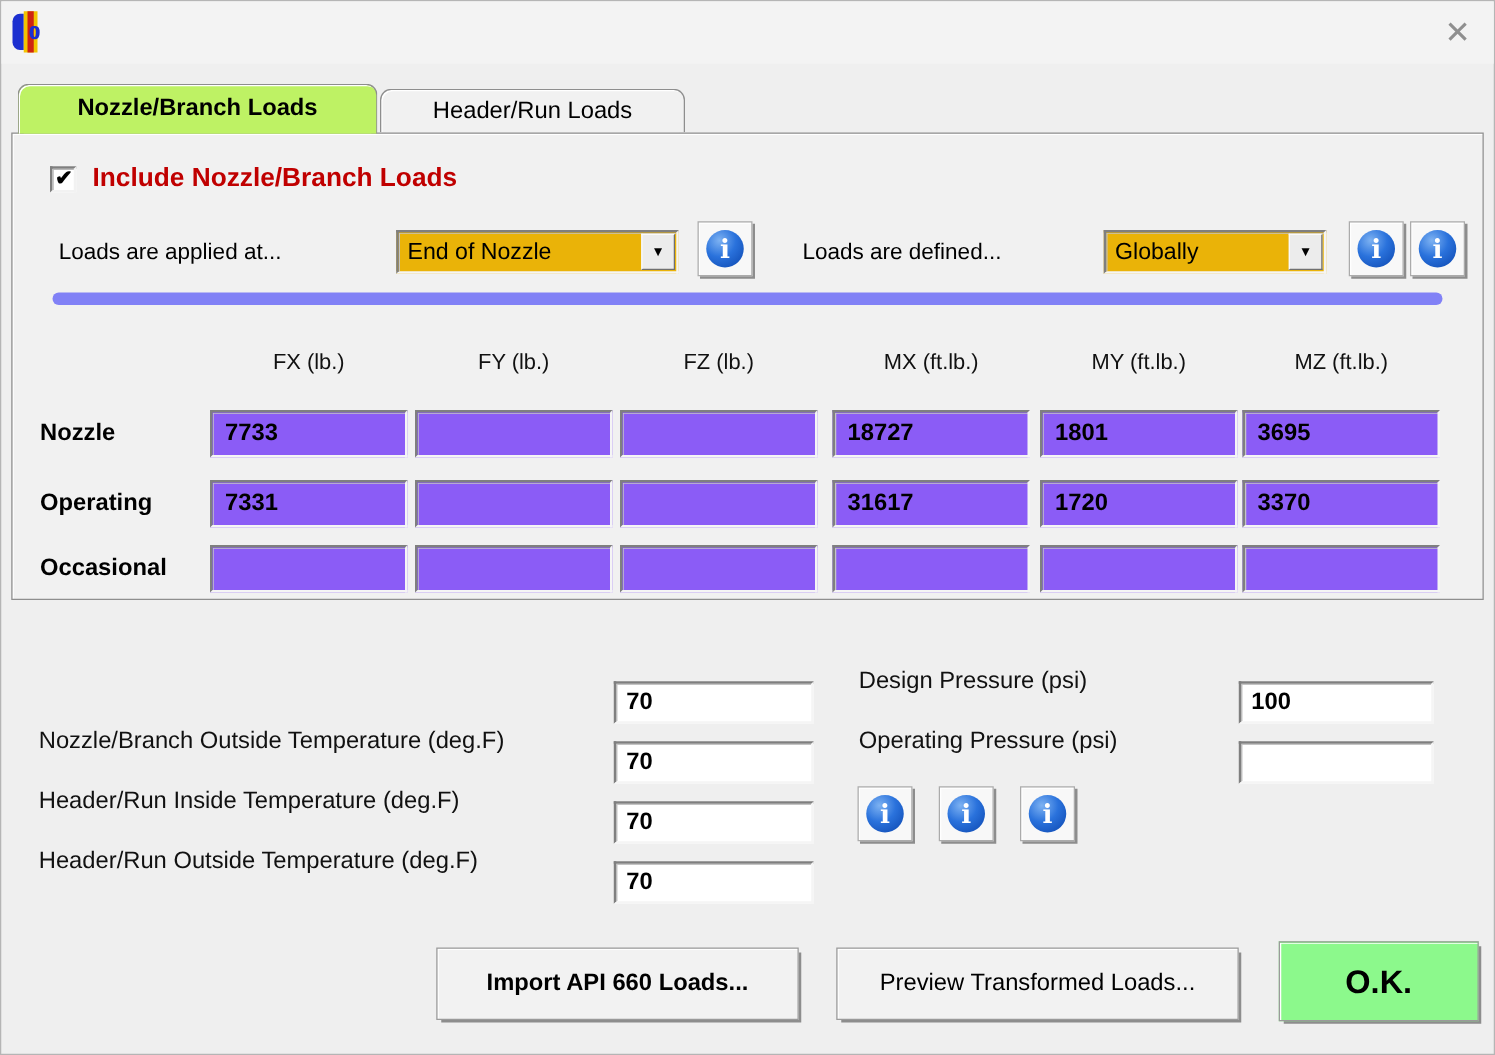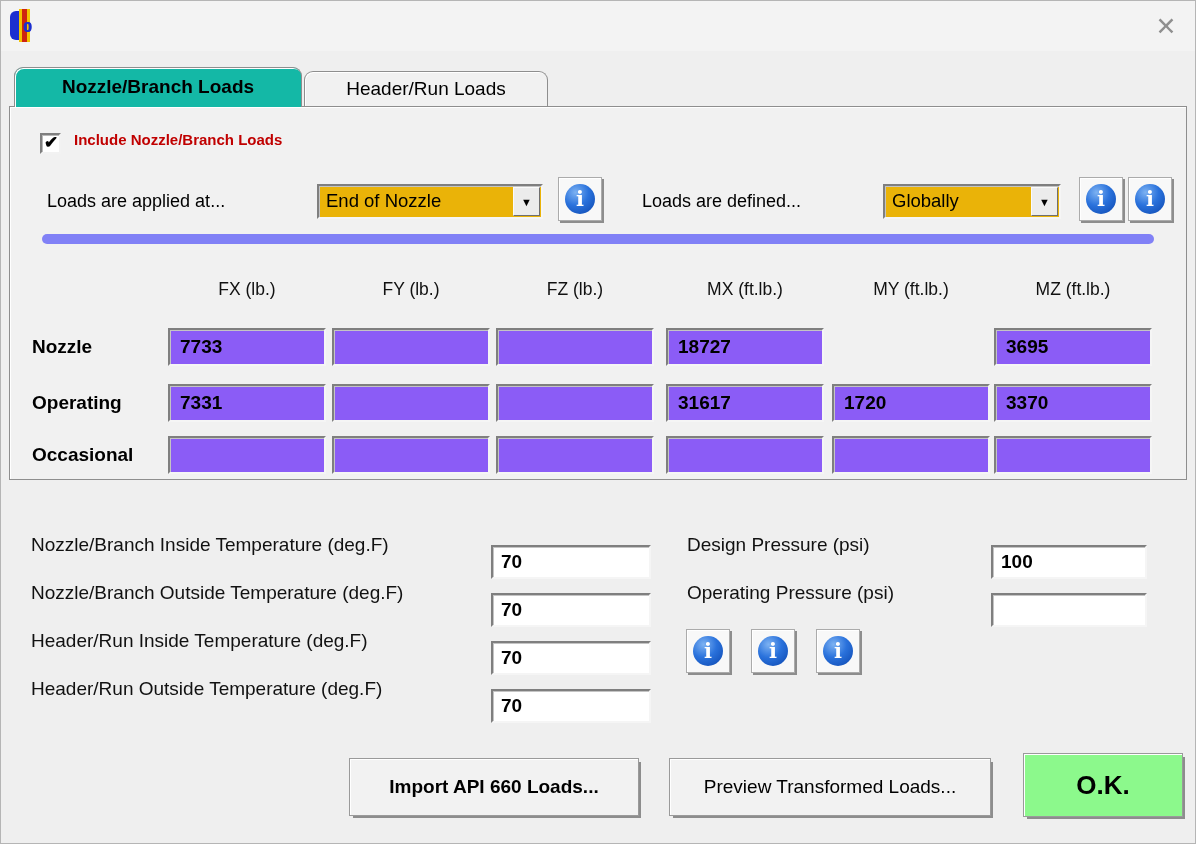--- a/index.html
+++ b/index.html
@@ -13,33 +13,33 @@
   #titlebar { position:absolute; left:0; top:0; width:1196px; height:50px; background:#f3f3f3; }
   #app-icon { position:absolute; left:9px; top:8px; width:26px; height:33px; }
   #app-icon .ic-blue { position:absolute; left:0; top:2px; width:9px; height:29px; background:#1c2fd0; border-radius:6px 0 0 6px; }
   #app-icon .ic-yellow { position:absolute; left:9px; top:0; width:11px; height:33px; background:#f2c400; }
   #app-icon .ic-red { position:absolute; left:12px; top:0; width:5px; height:33px; background:#cf2410; }
   #app-icon .ic-zero { position:absolute; left:13px; top:9px; font-size:15px; font-weight:bold; color:#1c2fd0; text-shadow:1px 0 #1c2fd0; }
   #window-title { position:absolute; left:42px; top:0; height:50px; line-height:50px; font-size:21px; color:#9e9e9e; white-space:nowrap; }
   #close-btn { position:absolute; right:14px; top:8px; width:34px; height:34px; text-align:center; line-height:34px; font-size:25px; color:#8f8f8f; cursor:pointer; }
   
   .tab { position:absolute; border:1px solid #8e8e8e; border-bottom:none; border-radius:9px 9px 0 0; text-align:center; }
-  #tab-active { left:13px; top:66px; width:288px; height:40px; background:#14b8a6; z-index:3;
+  #tab-active { left:13px; top:66px; width:288px; height:40px; background:#bef264; z-index:3;
     font-weight:bold; font-size:19px; line-height:38px; box-shadow:inset 1px 1px 0 #ffffff; }
   #tab-inactive { left:303px; top:70px; width:244px; height:35px; background:#f1f1f1; z-index:1;
     font-size:19px; line-height:33px; box-shadow:inset 1px 1px 0 #ffffff; }
   
   #panel { position:absolute; left:8px; top:105px; width:1178px; height:374px; background:#f1f1f1;
     border:1px solid #8e8e8e; box-shadow:1px 1px 0 #ffffff inset; z-index:2; }
   
   #include-row { position:absolute; left:30px; top:26px; height:24px; }
   #include-checkbox { position:absolute; left:0; top:0; width:21px; height:21px; background:#fff;
     border:2px solid; border-color:#7f7f7f #f2f2f2 #f2f2f2 #7f7f7f; box-shadow:1px 1px 0 #b9b9b9 inset; cursor:pointer; }
   #include-checkbox span { position:absolute; left:2px; top:-3px; font-size:17px; font-weight:bold; color:#000; }
-  #include-label { position:absolute; left:34px; top:-2px; font-size:15px; font-weight:bold; color:#c00000; white-space:nowrap; }
+  #include-label { position:absolute; left:34px; top:-2px; font-size:21px; font-weight:bold; color:#c00000; white-space:nowrap; }
   
   .ctl-label { position:absolute; font-size:18px; font-weight:normal; color:#000; white-space:nowrap; }
   .combo { position:absolute; height:35px; background:#eab308; border:2px solid; border-color:#7f7f7f #f5f5f5 #f5f5f5 #7f7f7f;
     box-shadow:1px 1px 0 #c4c4c4 inset; cursor:pointer; }
   .combo .combo-text { position:absolute; left:7px; top:4px; font-size:18.5px; color:#000; white-space:nowrap; }
   .combo .combo-arrow { position:absolute; right:1px; top:1px; bottom:1px; width:27px; background:#ececec;
     border:1px solid; border-color:#fafafa #6f6f6f #6f6f6f #fafafa; text-align:center; line-height:28px; font-size:11px; color:#000; }
   .info-btn { position:absolute; width:44px; height:44px; background:#f8f8f8; border:1px solid #ababab;
     box-shadow:2px 2px 0 #8d8d8d, inset 1px 1px 0 #ffffff; cursor:pointer; }
   .info-glyph { position:absolute; left:6px; top:6px; width:30px; height:30px; border-radius:50%;
@@ -126,40 +126,40 @@
     <div class="col-head cL3">FZ (lb.)</div>
     <div class="col-head cL4">MX (ft.lb.)</div>
     <div class="col-head cL5">MY (ft.lb.)</div>
     <div class="col-head cL6">MZ (ft.lb.)</div>
 
     <div class="row-label lT1">Nozzle</div>
     <input class="cell cL1 rT1" value="7733" style="">
     <input class="cell cL2 rT1" value="" style="">
     <input class="cell cL3 rT1" value="" style="">
     <input class="cell cL4 rT1" value="18727" style="">
+    <input class="cell cL5 rT1" value="1801" style="">
     <input class="cell cL6 rT1" value="3695" style="">
 
     <div class="row-label lT2">Operating</div>
     <input class="cell cL1 rT2" value="7331" style="">
     <input class="cell cL2 rT2" value="" style="">
     <input class="cell cL3 rT2" value="" style="">
     <input class="cell cL4 rT2" value="31617" style="">
     <input class="cell cL5 rT2" value="1720" style="">
     <input class="cell cL6 rT2" value="3370" style="">
 
     <div class="row-label lT3">Occasional</div>
     <input class="cell cL1 rT3" value="" style="">
     <input class="cell cL2 rT3" value="" style="">
     <input class="cell cL3 rT3" value="" style="">
     <input class="cell cL4 rT3" value="" style="">
     <input class="cell cL5 rT3" value="" style="">
     <input class="cell cL6 rT3" value="" style="">
   </div>
 
-  <div class="plain-label" style="left:30px; top:533px;">Nozzle/Branch Inside Temperature (deg.F)</div>
   <input class="field" style="left: 490px; top: 530px;" value="70">
   <div class="plain-label" style="left:30px; top:581px;">Nozzle/Branch Outside Temperature (deg.F)</div>
   <input class="field" style="left: 490px; top: 578px;" value="70">
   <div class="plain-label" style="left:30px; top:629px;">Header/Run Inside Temperature (deg.F)</div>
   <input class="field" style="left: 490px; top: 626px;" value="70">
   <div class="plain-label" style="left:30px; top:677px;">Header/Run Outside Temperature (deg.F)</div>
   <input class="field" style="left: 490px; top: 674px;" value="70">
 
   <div class="plain-label" style="left:686px; top:533px;">Design Pressure (psi)</div>
   <input class="field" style="left: 990px; top: 530px; width: 156px;" value="100">

